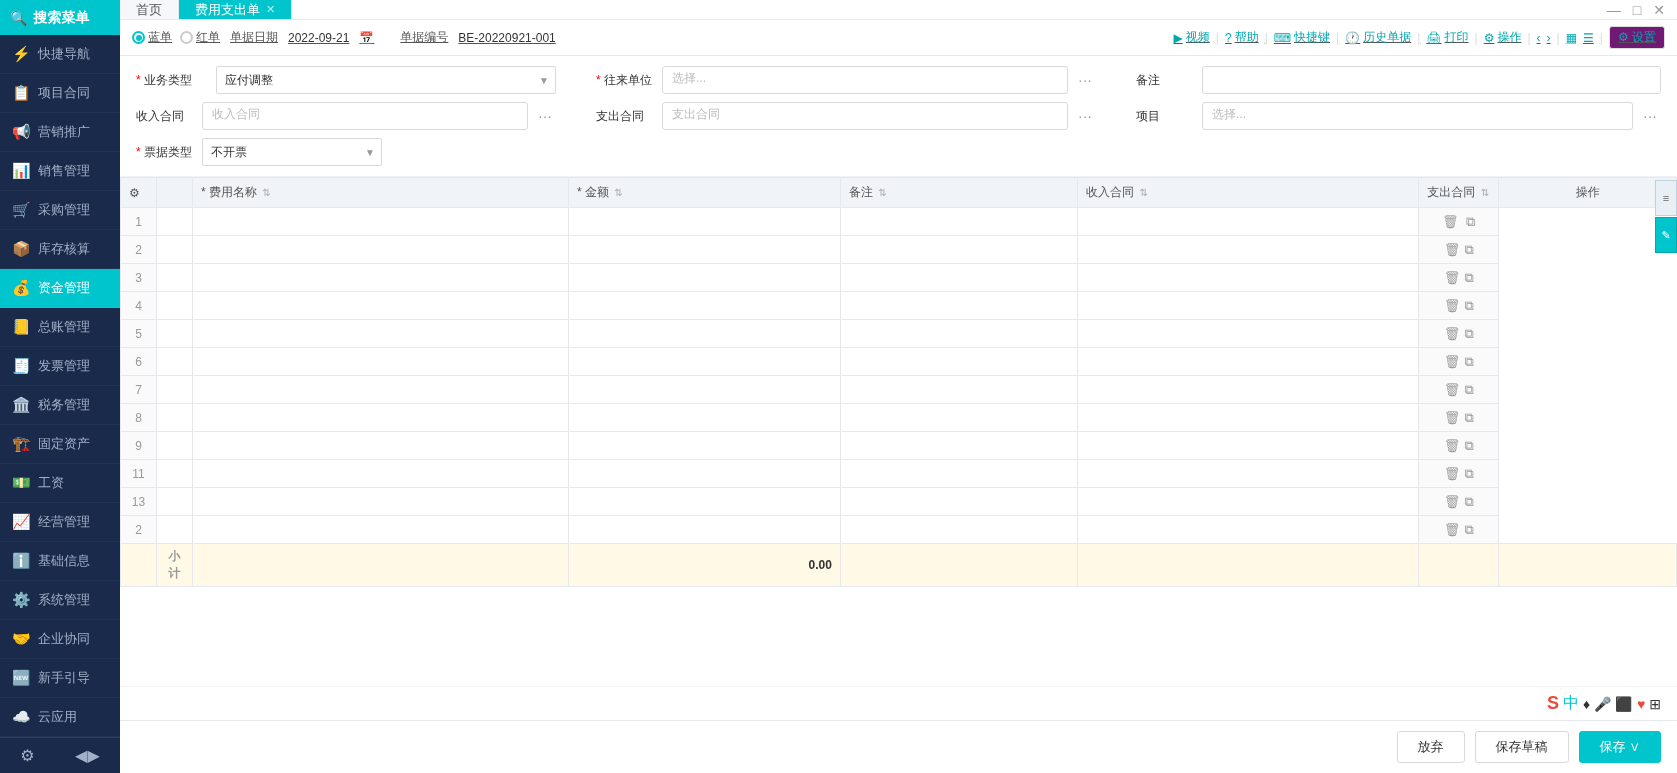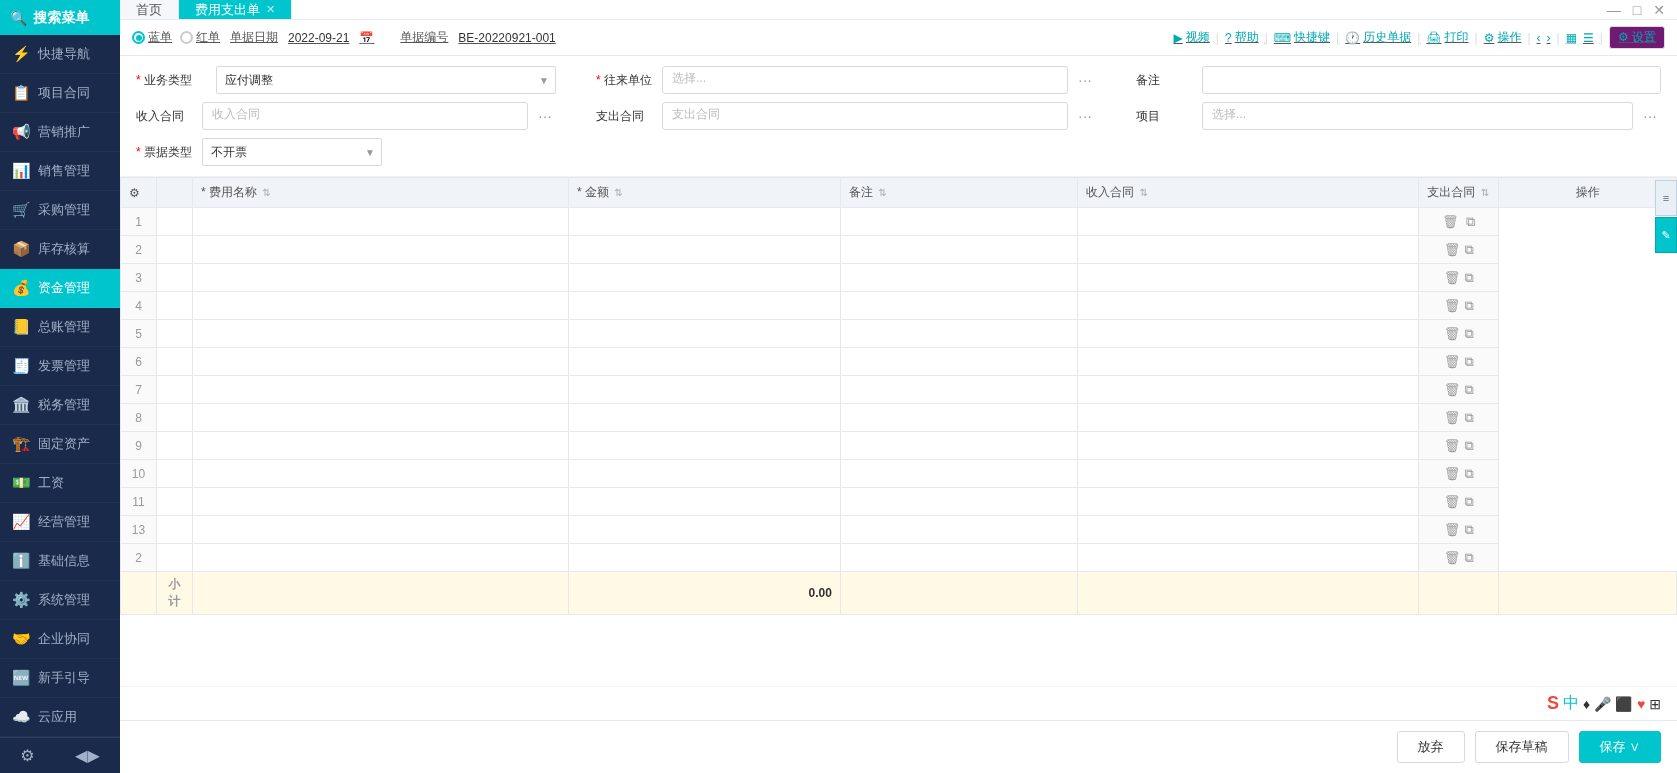--- a/index.html
+++ b/index.html
@@ -588,29 +588,20 @@
           <tr class="table-row">
             <td class="row-num">9</td>
             <td></td>
               <td></td>
               <td></td>
               <td></td>
               <td></td>
             <td class="ops"><span class="op-icon">🗑</span><span class="op-icon">⧉</span></td>
           </tr>
           <tr class="table-row">
-            <td class="row-num">10</td>
-            <td></td>
-              <td></td>
-              <td></td>
-              <td></td>
-              <td></td>
-            <td class="ops"><span class="op-icon">🗑</span><span class="op-icon">⧉</span></td>
-          </tr>
-          <tr class="table-row">
             <td class="row-num">11</td>
             <td></td>
               <td></td>
               <td></td>
               <td></td>
               <td></td>
             <td class="ops"><span class="op-icon">🗑</span><span class="op-icon">⧉</span></td>
           </tr>
           <tr class="table-row">
             <td class="row-num">13</td>

